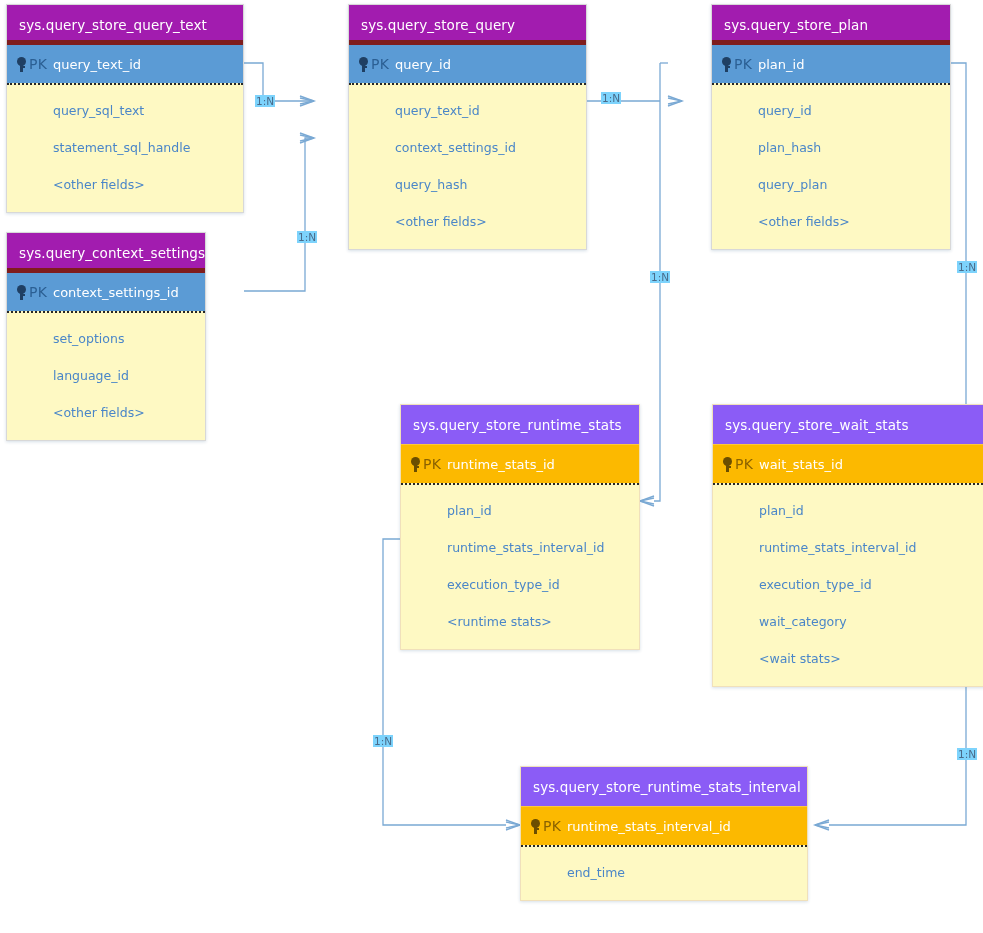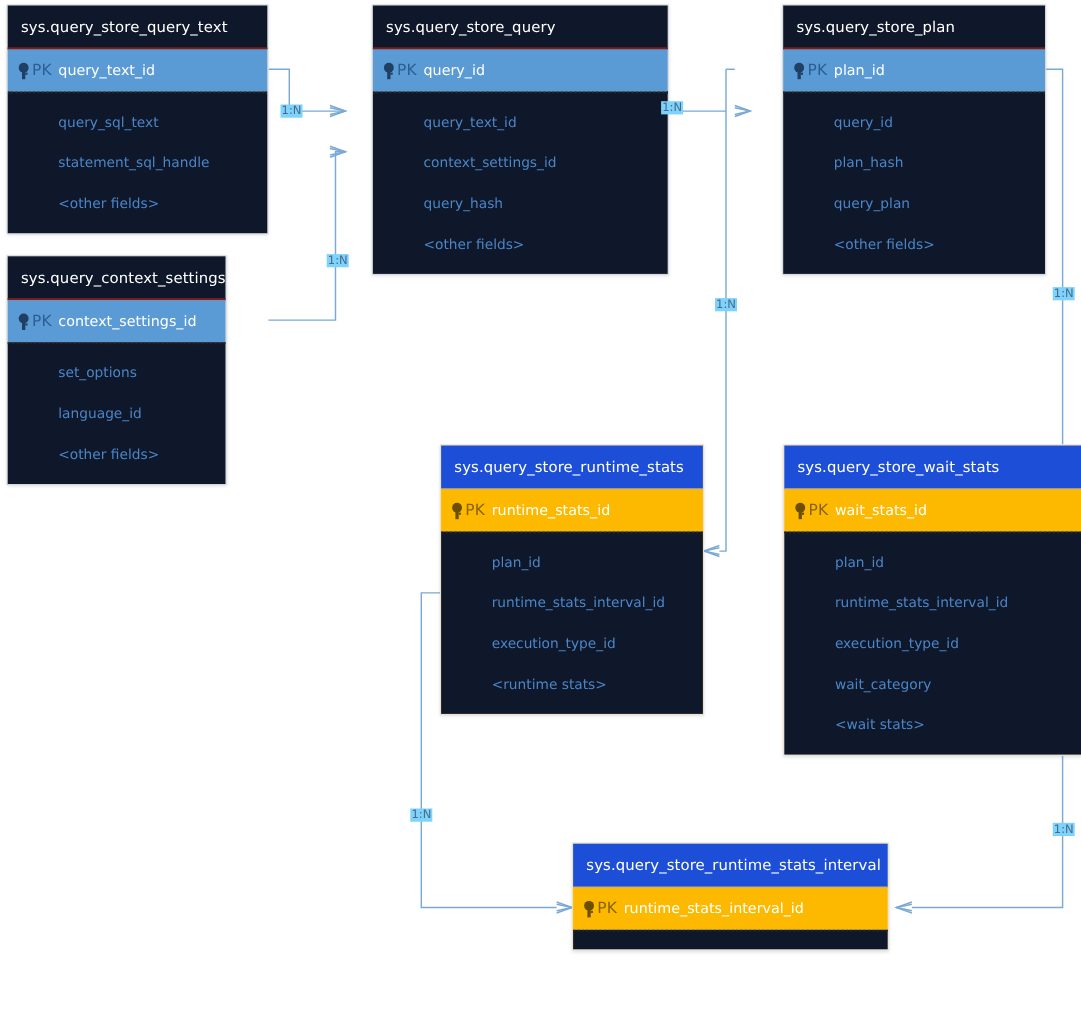--- a/index.html
+++ b/index.html
@@ -47,39 +47,39 @@
     position:absolute;
     left:10px;
     display:flex;
     align-items:center;
     font-size:14px;
     letter-spacing:.2px;
   }
   .ent-pk .pkname{padding-left:46px;}
   .ent-body{
     box-sizing:border-box;
-    background:#0f172a;
+    background:#fef9c3;
     border-top:2px dotted #262626;
     padding:7px 0 9px 0;
   }
   .field{
     box-sizing:border-box;
     height:37px;
     line-height:37px;
     padding-left:46px;
     color:#4a86c8;
     font-size:12.5px;
     white-space:nowrap;
   }
   
-  .blue .ent-title{background:#0f172a;border-bottom:2px solid #7f1d1d;}
+  .blue .ent-title{background:#a21caf;border-bottom:5px solid #7f1d1d;}
   .blue .ent-pk{background:#5b9bd5;}
   .blue .pklabel{color:#2b5f93;}
   
-  .orange .ent-title{background:#1d4ed8;border-bottom:1px solid #fdc93c;}
+  .orange .ent-title{background:#8b5cf6;border-bottom:1px solid #fdc93c;}
   .orange .ent-pk{background:#fcb900;}
   .orange .pklabel{color:#8a6200;}
   .orange{border-color:#f0e0bb;}
 
   
   .keyicon{
     position:relative;
     width:9px;height:15px;
     margin-right:3px;
     display:inline-block;
@@ -198,21 +198,21 @@
       </span>
       <span class="pkname">context_settings_id</span>
     </div>
     <div class="ent-body">
       <div class="field">set_options</div>
       <div class="field">language_id</div>
       <div class="field">&lt;other fields&gt;</div>
     </div>
   </div>
 
-  <div class="entity blue" style="left:338px;top:4px;width:270px;">
+  <div class="entity blue" style="left:348px;top:4px;width:239px;">
     <div class="ent-title">sys.query_store_query</div>
     <div class="ent-pk">
       <span class="pklabel">
         <span class="keyicon">
             <i class="head"></i>
             <i class="stem"></i>
             <i class="notch"></i>
           </span>
         <span>PK</span>
       </span>
@@ -297,16 +297,17 @@
         <span class="keyicon">
             <i class="head"></i>
             <i class="stem"></i>
             <i class="notch"></i>
           </span>
         <span>PK</span>
       </span>
       <span class="pkname">runtime_stats_interval_id</span>
     </div>
     <div class="ent-body">
+      <div class="field">end_time</div>
     </div>
   </div>
 
 </div>
 
 </body></html>

